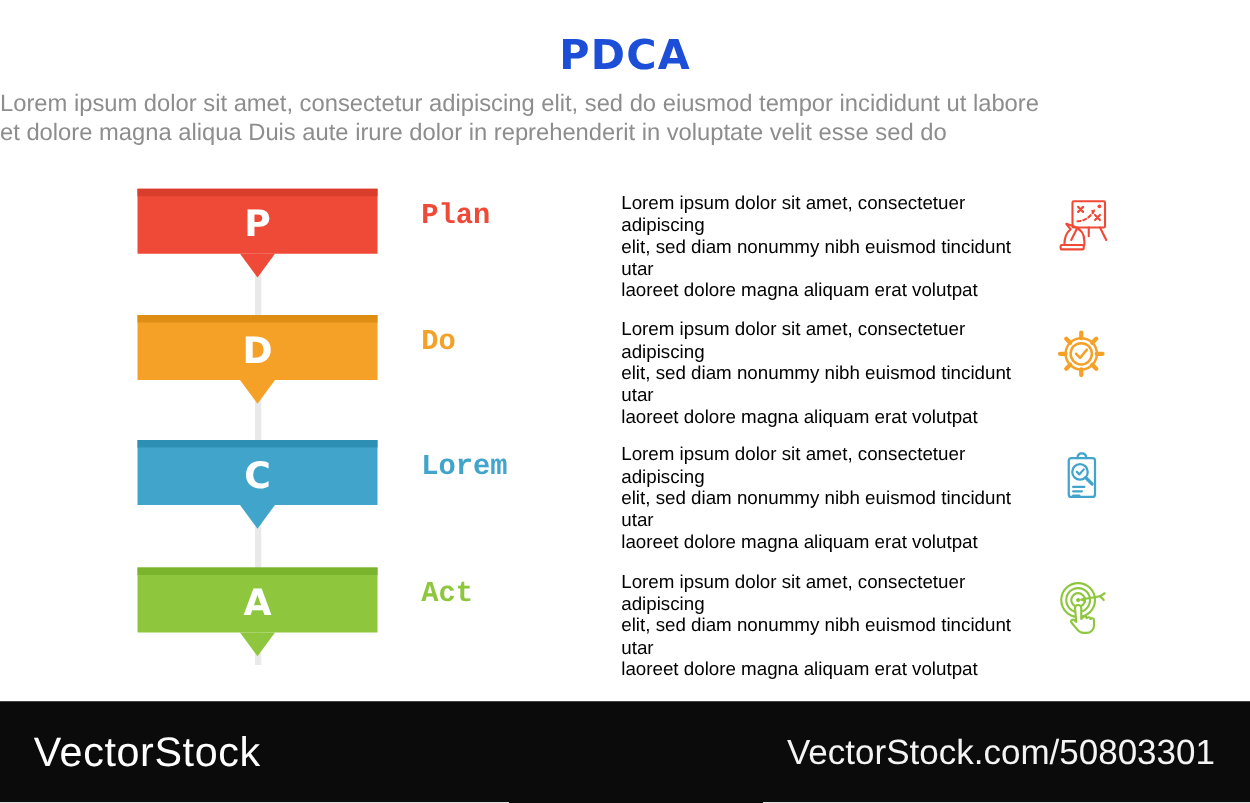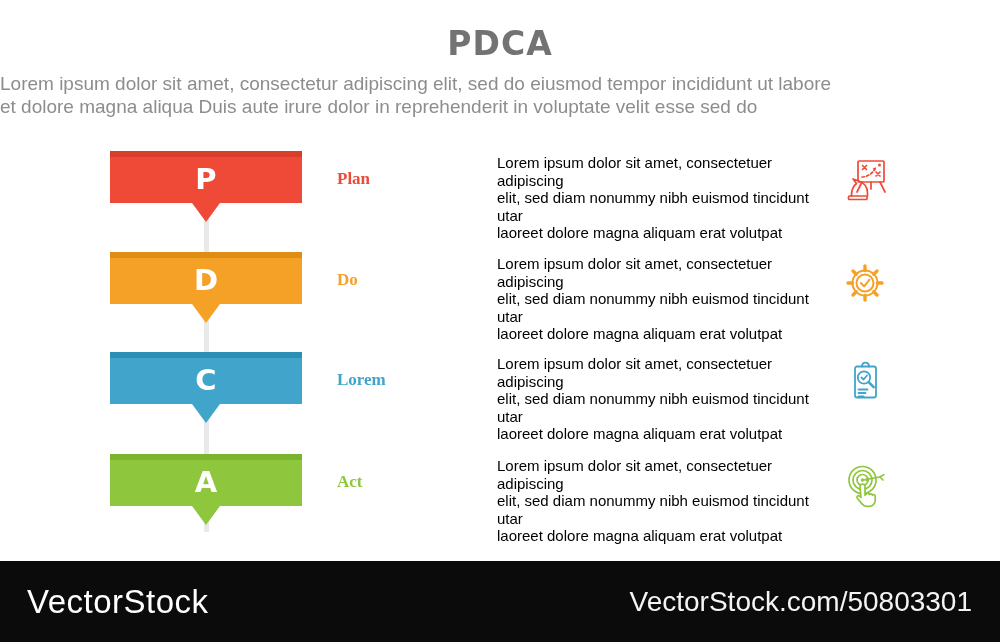--- a/index.html
+++ b/index.html
@@ -4,21 +4,21 @@
 <style>
   html,body{margin:0;padding:0;background:#fff;}
   .canvas{
     position:relative;width:1000px;height:642px;background:#ffffff;
     font-family:"Liberation Sans",sans-serif;overflow:hidden;
   }
   
   .title{
     position:absolute;top:24px;left:0;width:100%;text-align:center;
     font-family:"DejaVu Sans",sans-serif;font-weight:700;font-size:33px;
-    letter-spacing:1px;color:#737373;margin:0;
+    letter-spacing:1px;color:#1d4ed8;margin:0;
   }
   .subtitle{
     position:absolute;top:73px;left:0;width:100%;text-align:left;
     font-size:19px;line-height:22.5px;color:#8d8d8d;white-space:pre-line;margin:0;
   }
   
   .connector{
     position:absolute;left:204px;top:200px;width:5px;height:332px;
     background:#e9e9e9;z-index:0;
   }
@@ -33,22 +33,22 @@
   .letter{
     font-family:"DejaVu Sans",sans-serif;font-weight:700;font-size:29px;color:#ffffff;
     padding-top:5px;line-height:1;
   }
   .pointer{
     position:absolute;left:192px;top:52px;width:0;height:0;
     border-left:14px solid transparent;border-right:14px solid transparent;
     border-top:19px solid var(--accent);
   }
   .label{
-    position:absolute;left:337px;top:19px;
-    font-family:Liberation Serif, serif;font-weight:700;font-size:17px;
+    position:absolute;left:337px;top:9px;
+    font-family:Liberation Mono, monospace;font-weight:700;font-size:23px;
     color:var(--accent);line-height:1.1;
   }
   .desc{
     position:absolute;left:497px;top:3px;width:340px;
     font-size:15px;line-height:17.5px;color:#000000;white-space:pre-line;
   }
   .icon{
     position:absolute;left:841px;top:7px;width:48px;height:48px;color:var(--accent);
   }
   .icon svg{display:block;width:48px;height:48px;}

